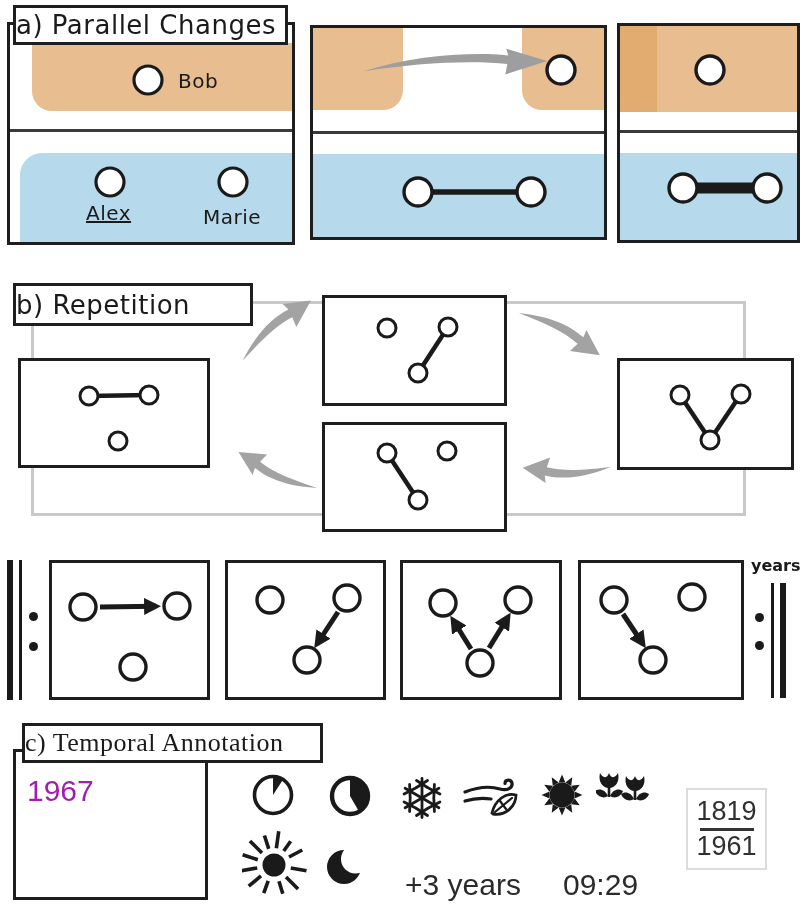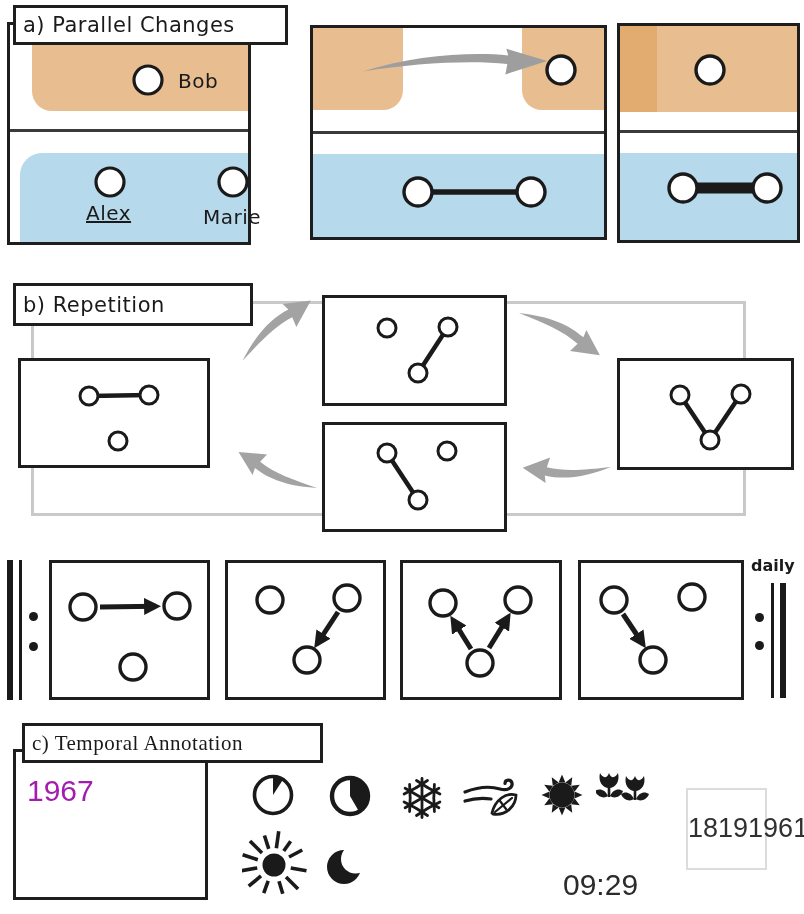--- a/index.html
+++ b/index.html
@@ -1,35 +1,35 @@
 <!DOCTYPE html>
 <html><head>
 <meta charset="utf-8">
 <style>
   html,body{margin:0;padding:0;background:#fff;}
   #canvas{position:relative;width:804px;height:914px;background:#fff;overflow:hidden;
           font-family:"DejaVu Sans",sans-serif;color:#1a1a1a;}
   .abs{position:absolute;}
   .panelbox{position:absolute;background:#fff;border:3px solid #1e1e1e;box-sizing:border-box;}
   .titlebox{position:absolute;background:#fff;border:3px solid #1e1e1e;box-sizing:border-box;
-            display:flex;align-items:center;padding-left:7px;font-size:21px;letter-spacing:.5px;
+            display:flex;align-items:center;padding-left:0;font-size:26px;letter-spacing:.5px;
             z-index:6;white-space:nowrap;}
   .nodelabel{position:absolute;font-size:20px;letter-spacing:.5px;z-index:4;}
   .divider{position:absolute;left:0;right:0;height:3px;background:#3a3a3a;}
   .region{position:absolute;}
   .graph-svg{position:absolute;left:0;top:0;z-index:3;}
   .swoosh{position:absolute;z-index:5;}
   .grayframe{position:absolute;border:3px solid #c9c9c9;box-sizing:border-box;z-index:0;}
   .seqbox{position:absolute;background:#fff;border:3px solid #1e1e1e;box-sizing:border-box;z-index:2;}
   .rbar-thick{position:absolute;width:6px;background:#1a1a1a;}
   .rbar-thin{position:absolute;width:2.5px;background:#1a1a1a;}
   .rdot{position:absolute;width:9px;height:9px;border-radius:50%;background:#1a1a1a;}
   .cleantext{position:absolute;font-family:"Liberation Sans",sans-serif;color:#2b2b2b;}
   .fracbox{position:absolute;border:2.5px solid #dcdcdc;box-sizing:border-box;display:flex;
-           align-items:center;justify-content:flex-start;
+           flex-direction:column;align-items:center;justify-content:center;
            font-family:"Liberation Sans",sans-serif;color:#303030;font-size:27px;line-height:1.1;}
   .fracbar{width:54px;height:3px;background:#333;margin:1px 0;}
   svg{display:block;}
 </style>
 </head>
 <body>
 
 <div id="canvas">
 
   <svg width="0" height="0" style="position:absolute">
@@ -46,21 +46,21 @@
         <path d="M-1,12 C-4,5 -10,4 -14,7 C-12,13 -5,15 -1,12 Z" fill="#1a1a1a"></path>
         <path d="M1,12 C4,5 10,4 14,7 C12,13 5,15 1,12 Z" fill="#1a1a1a"></path>
       </symbol>
     </defs>
   </svg>
 
   <div class="titlebox" style="left:13px;top:5px;width:275px;height:40px;">
     <span>a) Parallel Changes</span>
   </div>
 
-  <div class="panelbox" style="left:7px;top:22px;width:244px;height:223px;">
+  <div class="panelbox" style="left:7px;top:22px;width:288px;height:223px;">
     <div class="region" style="left:22px;top:18px;right:0;height:68px;background:#E8BE91;border-radius:0 0 0 20px;"></div>
     <div class="region" style="left:10px;top:128px;right:0;bottom:0;background:#B7D9EC;border-radius:22px 0 0 0;"></div>
     <div class="divider" style="top:104px;"></div>
     <svg class="graph-svg" width="282" height="217">
       <circle cx="138" cy="55" r="14" fill="#fff" stroke="#1a1a1a" stroke-width="3.2"></circle>
       <circle cx="100" cy="157" r="14" fill="#fff" stroke="#1a1a1a" stroke-width="3.2"></circle>
       <circle cx="223" cy="157" r="14" fill="#fff" stroke="#1a1a1a" stroke-width="3.2"></circle>
     </svg>
     <div class="nodelabel" style="left:168px;top:44px;">Bob</div>
     <div class="nodelabel" style="left:76px;top:176px;text-decoration:underline;">Alex</div>
@@ -187,21 +187,21 @@
 
   <div class="seqbox" style="left:578px;top:560px;width:166px;height:140px;">
     <svg width="160" height="134">
       <line x1="42" y1="51" x2="62" y2="81" stroke="#1a1a1a" stroke-width="5" marker-end="url(#ah)"></line>
       <circle cx="33" cy="37" r="13" fill="#fff" stroke="#1a1a1a" stroke-width="3.4"></circle>
       <circle cx="111" cy="34" r="13" fill="#fff" stroke="#1a1a1a" stroke-width="3.4"></circle>
       <circle cx="72" cy="97" r="13" fill="#fff" stroke="#1a1a1a" stroke-width="3.4"></circle>
     </svg>
   </div>
 
-  <div class="cleantext" style="left:751px;top:556px;font-family:'DejaVu Sans',sans-serif;font-weight:bold;font-size:16px;color:#1a1a1a;">daily</div>
+  <div class="cleantext" style="left:751px;top:556px;font-family:'DejaVu Sans',sans-serif;font-weight:bold;font-size:16px;color:#1a1a1a;">years</div>
   <div class="rdot" style="left:755px;top:613px;"></div>
   <div class="rdot" style="left:755px;top:641px;"></div>
   <div class="rbar-thin" style="left:771px;top:583px;height:115px;"></div>
   <div class="rbar-thick" style="left:780px;top:583px;height:115px;"></div>
 
   <div class="titlebox" style="left:22px;top:723px;width:301px;height:40px;font-family:Liberation Serif, serif;">
     <span>c) Temporal Annotation</span>
   </div>
 
   <div class="panelbox" style="left:13px;top:749px;width:195px;height:151px;z-index:1;">
@@ -286,15 +286,16 @@
       <line x1="32" y1="20" x2="32" y2="3" transform="rotate(135 32 37)"></line>
       <line x1="32" y1="20" x2="32" y2="7" transform="rotate(163 32 37)"></line>
     </g>
   </svg>
 
   <svg class="abs" style="left:323px;top:840px;" width="48" height="48">
     <circle cx="21" cy="27" r="17" fill="#1a1a1a"></circle>
     <circle cx="32.5" cy="19" r="14.5" fill="#ffffff"></circle>
   </svg>
 
+  <div class="cleantext" style="left:405px;top:868px;font-size:30px;">+3 years</div>
   <div class="cleantext" style="left:563px;top:868px;font-size:30px;">09:29</div>
 
 </div>
 
 </body></html>

